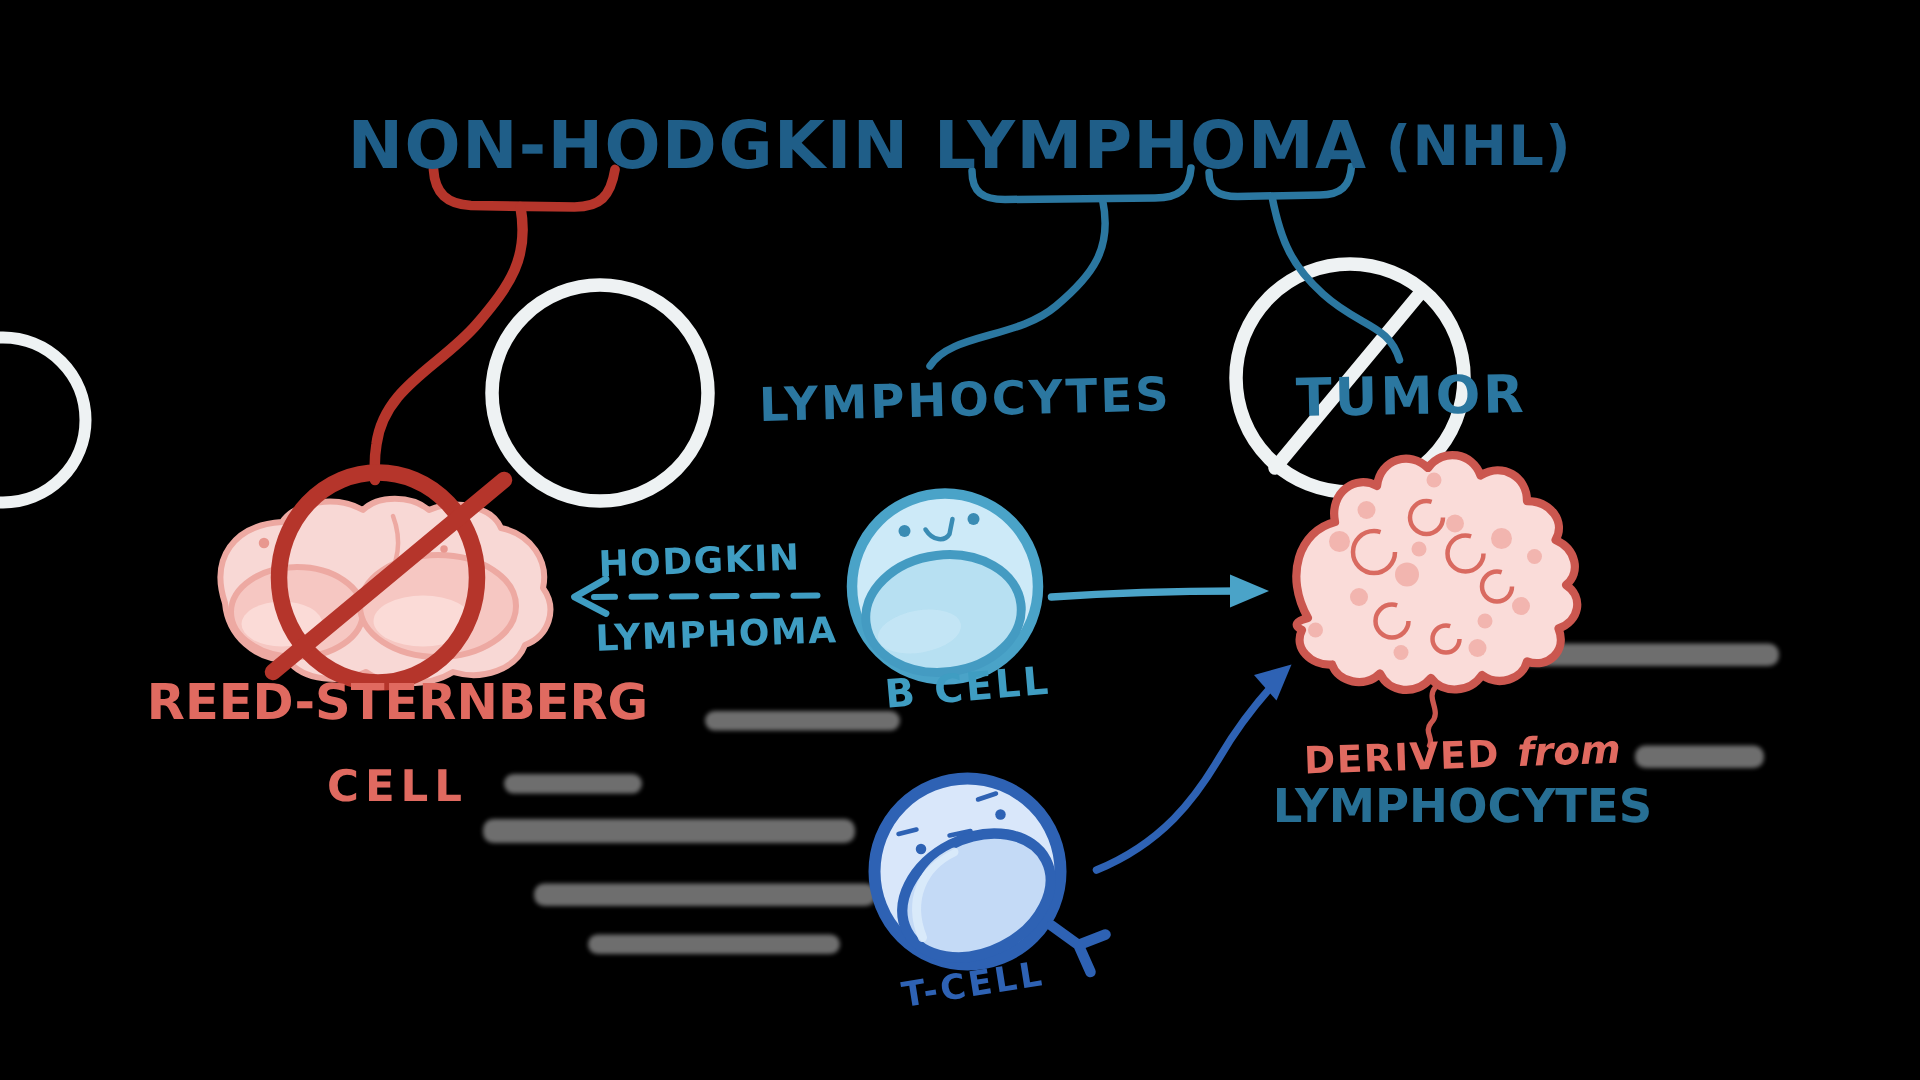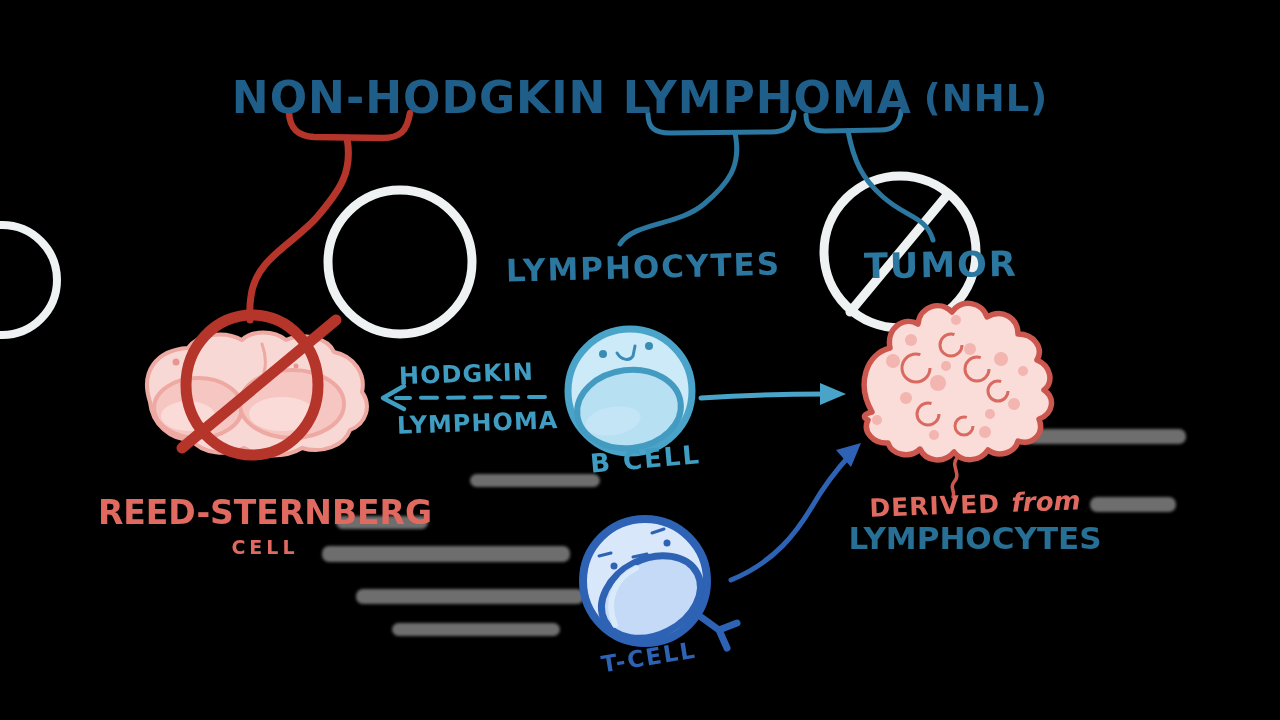--- a/index.html
+++ b/index.html
@@ -147,23 +147,23 @@
     <span>NON-HODGKIN LYMPHOMA</span><span style="font-size:37px;font-weight:bold;margin-left:12px;position:relative;top:-2px;">(NHL)</span>
   </div>
 
   <div class="t c-teal" style="left:506px;top:249px;font-size:31px;letter-spacing:2px;transform:rotate(-1.5deg);">LYMPHOCYTES</div>
 
   <div class="t c-teal" style="left:864px;top:245px;font-size:35px;letter-spacing:2px;transform:rotate(-1deg);">TUMOR</div>
 
   <div class="t c-lteal" style="left:399px;top:360px;font-size:24px;letter-spacing:1px;transform:rotate(-2deg);">HODGKIN</div>
   <div class="t c-lteal" style="left:397px;top:409px;font-size:24px;letter-spacing:1px;transform:rotate(-2deg);">LYMPHOMA</div>
 
-  <div class="t" style="left:95px;top:493px;width:340px;text-align:center;white-space:normal;">
+  <div class="t" style="left:95px;top:448px;width:340px;text-align:center;white-space:normal;">
     <div class="c-salmon" style="font-size:33px;letter-spacing:0px;">REED-STERNBERG</div>
-    <div class="c-salmon" style="font-size:19px;letter-spacing:4px;margin-top:4px;">CELL</div>
+    <div class="c-salmon" style="font-size:29px;letter-spacing:4px;margin-top:20px;">CELL</div>
   </div>
 
   <div class="t c-lteal" style="left:590px;top:444px;font-size:26px;letter-spacing:2px;transform:rotate(-5deg);">B CELL</div>
 
   <div class="t c-blue" style="left:601px;top:644px;font-size:23px;letter-spacing:2px;transform:rotate(-9deg);">T-CELL</div>
 
   <div class="t" style="left:845px;top:489px;width:260px;text-align:center;white-space:normal;">
     <div style="transform:rotate(-2deg);">
       <span class="c-salmon" style="font-size:25px;letter-spacing:1px;">DERIVED</span>
       <span class="c-salmon" style="font-size:26px;font-style:italic;font-weight:600;margin-left:6px;">from</span>

